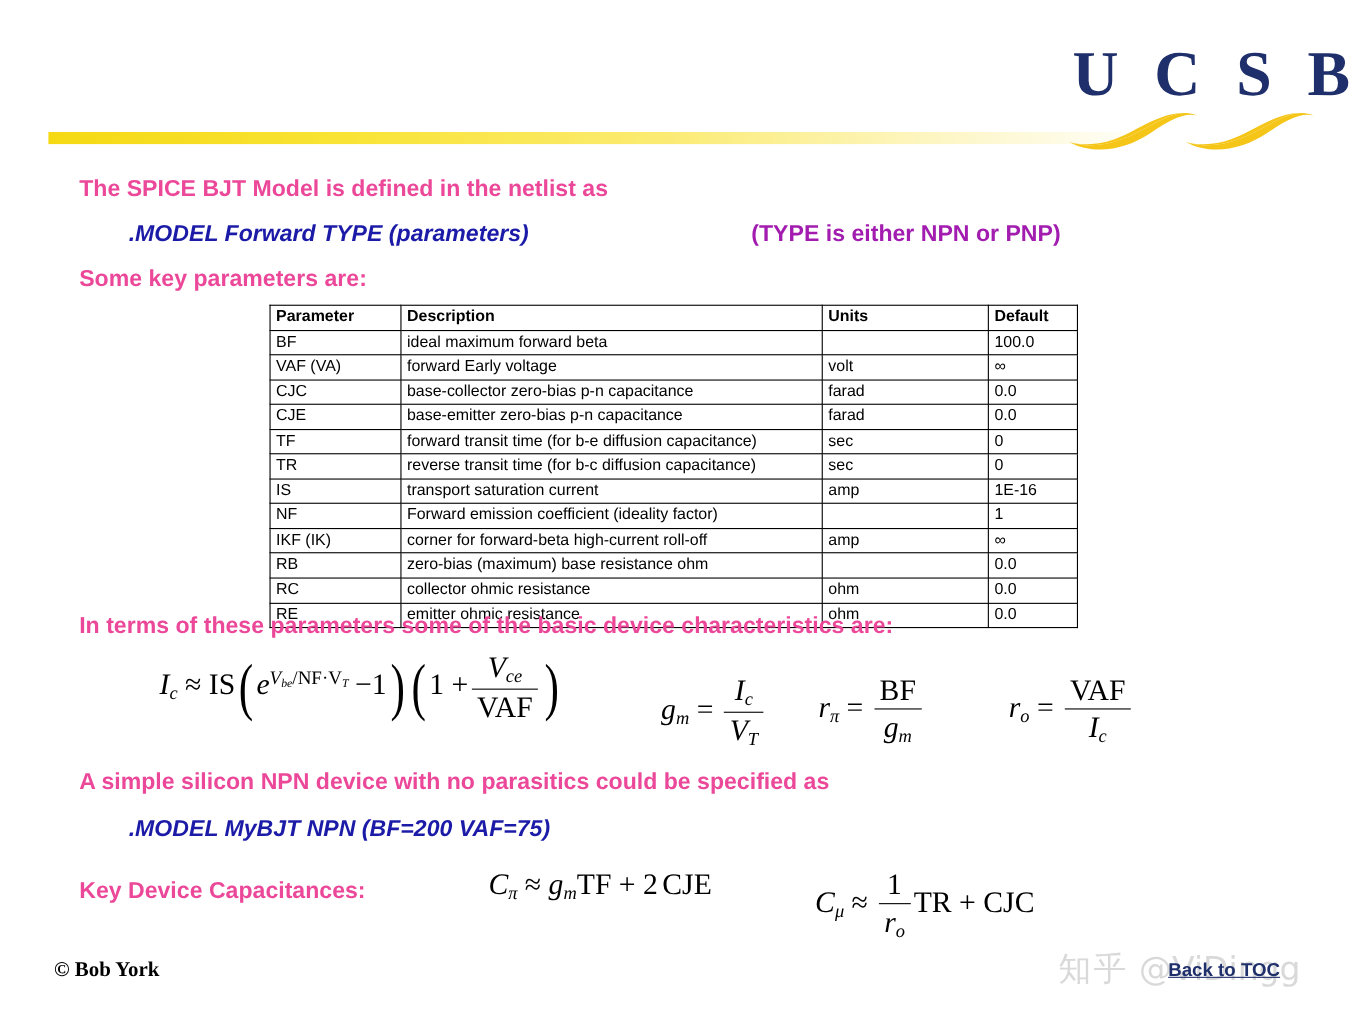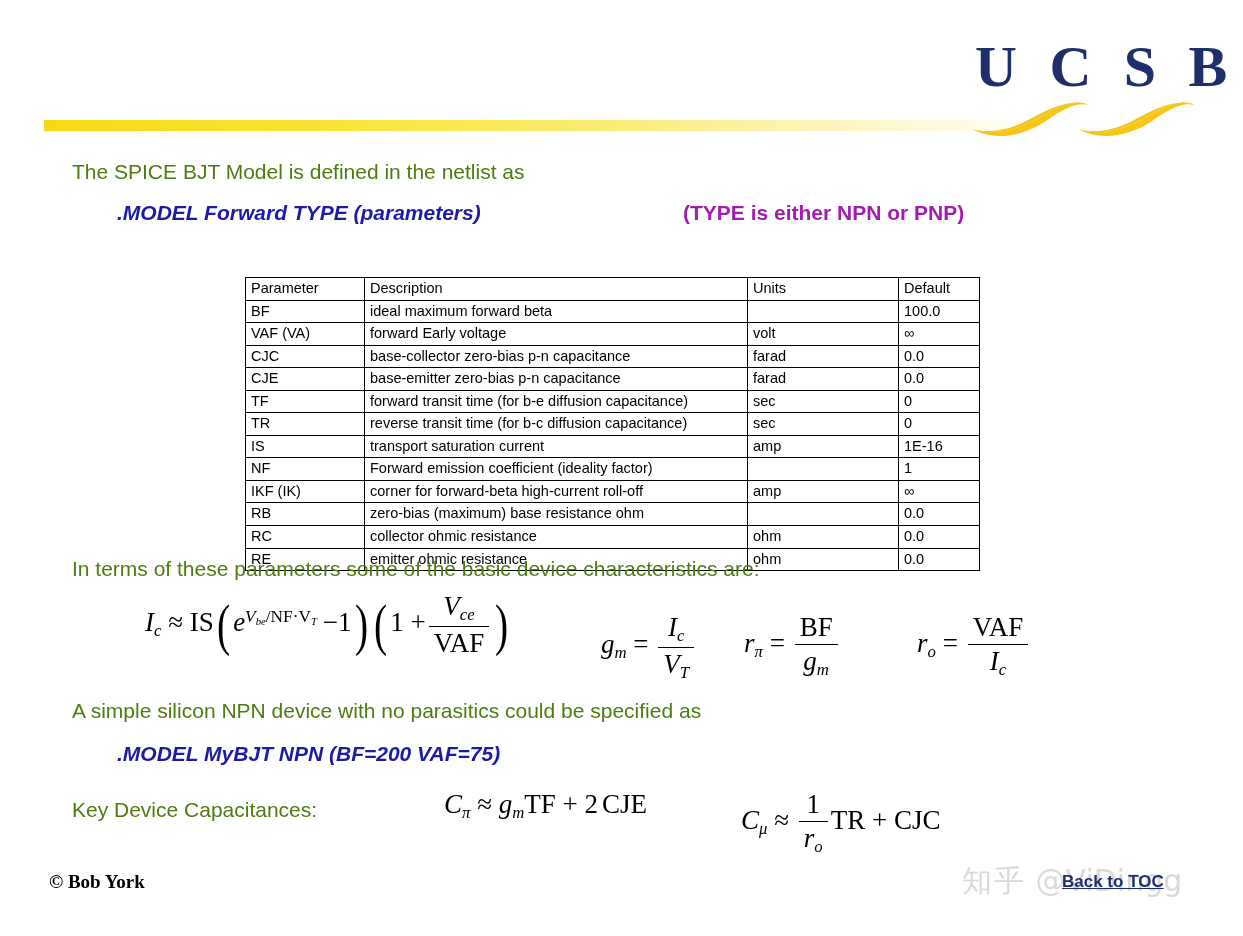--- a/index.html
+++ b/index.html
@@ -60,22 +60,22 @@
     top: 58px;
     width: 225px;
     height: 42px;
   }
 
   
   .body-line {
     position: absolute;
     font-family: "Liberation Sans", sans-serif;
     font-size: 21px;
-    font-weight: normal;
-    color: #4d7c0f;
+    font-weight: bold;
+    color: #ec4899;
     white-space: nowrap;
   }
   .code-line {
     position: absolute;
     font-family: "Liberation Sans", sans-serif;
     font-size: 21px;
     font-weight: bold;
     font-style: italic;
     color: #1b1ba8;
     white-space: nowrap;
@@ -104,21 +104,21 @@
   #param-table td, #param-table th {
     border: 1px solid #000000;
     padding: 1px 5px 2px 5px;
     text-align: left;
     font-weight: normal;
     line-height: 1.28;
     height: 17px;
     vertical-align: middle;
   }
   #param-table thead th {
-    font-weight: normal;
+    font-weight: bold;
   }
   .col-param  { width: 108px; }
   .col-desc   { width: 372px; }
   .col-units  { width: 140px; }
   .col-def    { width: 70px; }
 
   
   .eq {
     position: absolute;
     font-family: "Liberation Serif", serif;
@@ -213,20 +213,21 @@
       <path d="M108 33 C 136 42, 161 30, 184 17 C 201 7, 214 4, 224 9 C 212 6, 198 14, 182 25 C 158 41, 130 45, 108 33 Z" fill="#f5c518"></path>
       <path d="M108 33 C 136 42, 161 30, 184 17 C 201 7, 214 4, 224 9 L 224 9 C 206 2, 186 12, 164 24 C 142 36, 122 37, 108 33 Z" fill="#f5c518"></path>
     </svg>
   </div>
 
   <div class="body-line" style="left:72px; top:160px;">The SPICE BJT Model is defined in the netlist as</div>
 
   <div class="code-line" style="left:117px; top:201px;">.MODEL Forward  TYPE  (parameters)</div>
   <div class="note-inline" style="left:683px; top:201px;">(TYPE is either NPN or PNP)</div>
 
+  <div class="body-line" style="left:72px; top:242px;">Some key parameters are:</div>
 
   <table id="param-table">
     <thead>
       <tr>
         <th class="col-param">Parameter</th>
         <th class="col-desc">Description</th>
         <th class="col-units">Units</th>
         <th class="col-def">Default</th>
       </tr>
     </thead>

